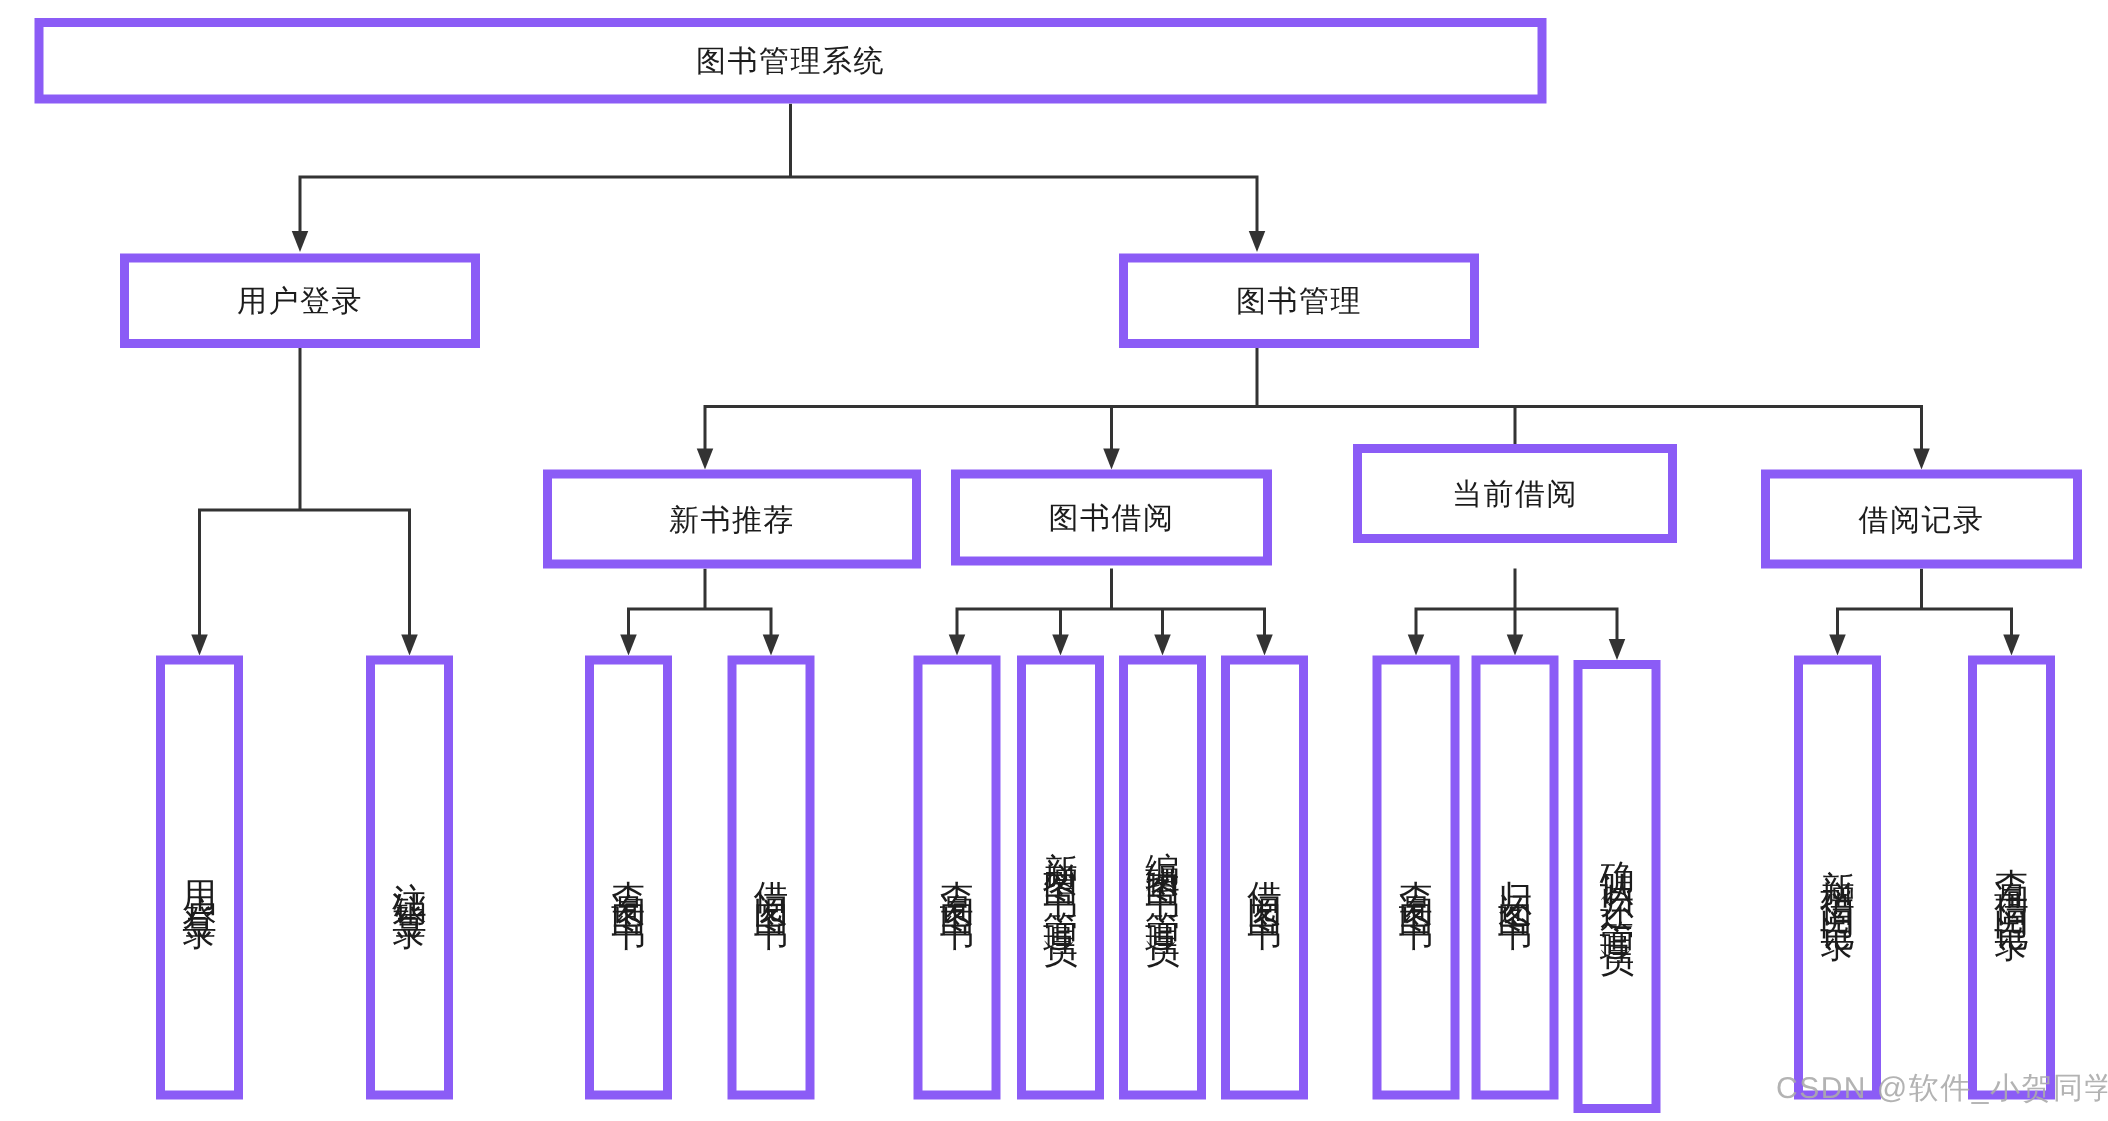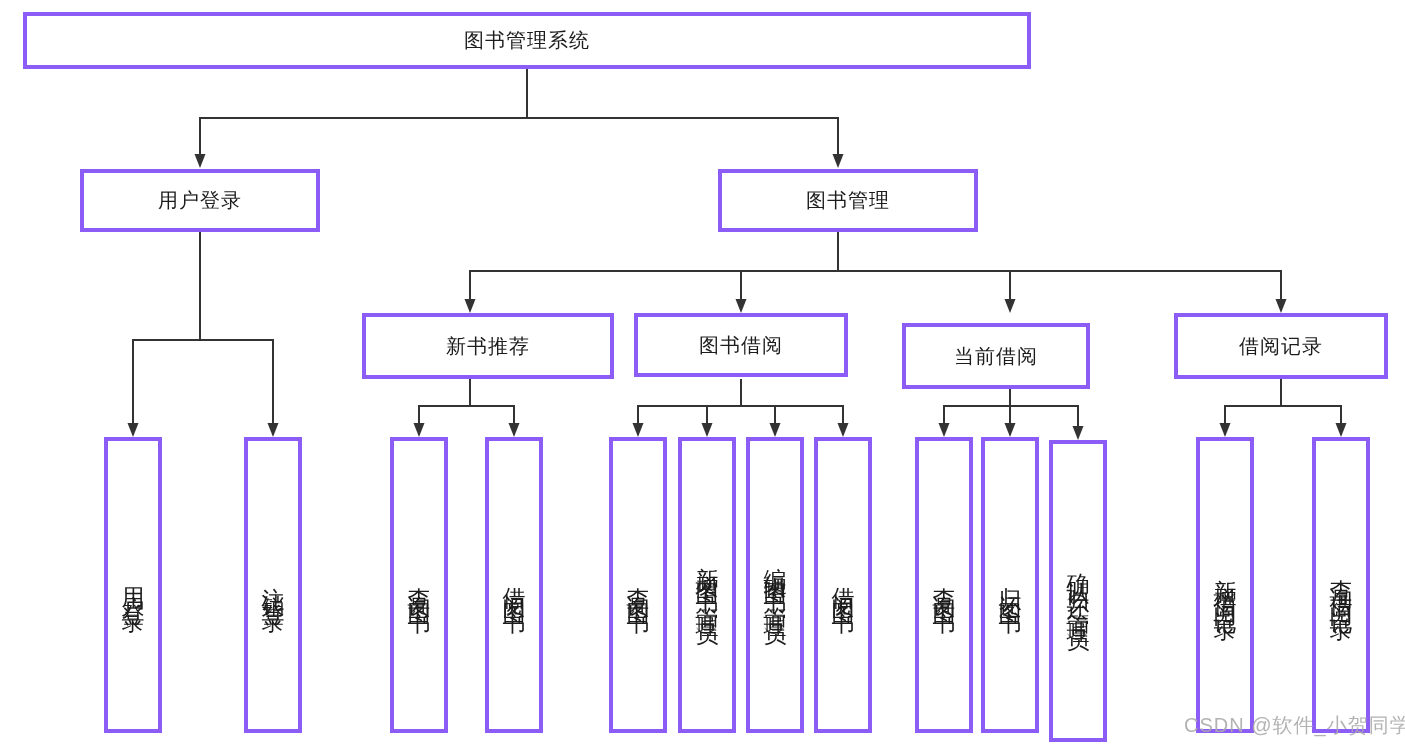--- a/index.html
+++ b/index.html
@@ -8,21 +8,21 @@
     width:1405px;height:747px;
     background:#ffffff;
     overflow:hidden;
     font-family:"Liberation Sans","DejaVu Sans",sans-serif;
   }
   #connectors{position:absolute;left:0;top:0;z-index:1;}
   .node{
     position:absolute;
     box-sizing:border-box;
     background:#ffffff;
-    border:4px solid #8b5cf6;
+    border:6px solid #8b5cf6;
     display:flex;
     align-items:center;
     justify-content:center;
     color:#1c1c1c;
     z-index:2;
   }
   .h .label{
     font-size:20px;
     letter-spacing:1px;
     white-space:nowrap;
@@ -96,31 +96,31 @@
     </g>
   </svg>
 
   <div class="node h" style="left:23px;top:12px;width:1008px;height:57px">
     <span class="label">图书管理系统</span>
   </div>
 
   <div class="node h" style="left:80px;top:169px;width:240px;height:63px">
     <span class="label">用户登录</span>
   </div>
-  <div class="node h" style="left:718px;top:169px;width:260px;height:63px">
+  <div class="node h" style="left:746px;top:169px;width:240px;height:63px">
     <span class="label">图书管理</span>
   </div>
 
   <div class="node h" style="left:362px;top:313px;width:252px;height:66px">
     <span class="label">新书推荐</span>
   </div>
   <div class="node h" style="left:634px;top:313px;width:214px;height:64px">
     <span class="label">图书借阅</span>
   </div>
-  <div class="node h" style="left:902px;top:323px;width:188px;height:66px">
+  <div class="node h" style="left:902px;top:296px;width:216px;height:66px">
     <span class="label">当前借阅</span>
   </div>
   <div class="node h" style="left:1174px;top:313px;width:214px;height:66px">
     <span class="label">借阅记录</span>
   </div>
 
   <div class="node v" style="left:104px;top:437px;width:58px;height:296px">
     <span class="label">用户登录</span>
   </div>
   <div class="node v" style="left:244px;top:437px;width:58px;height:296px">

